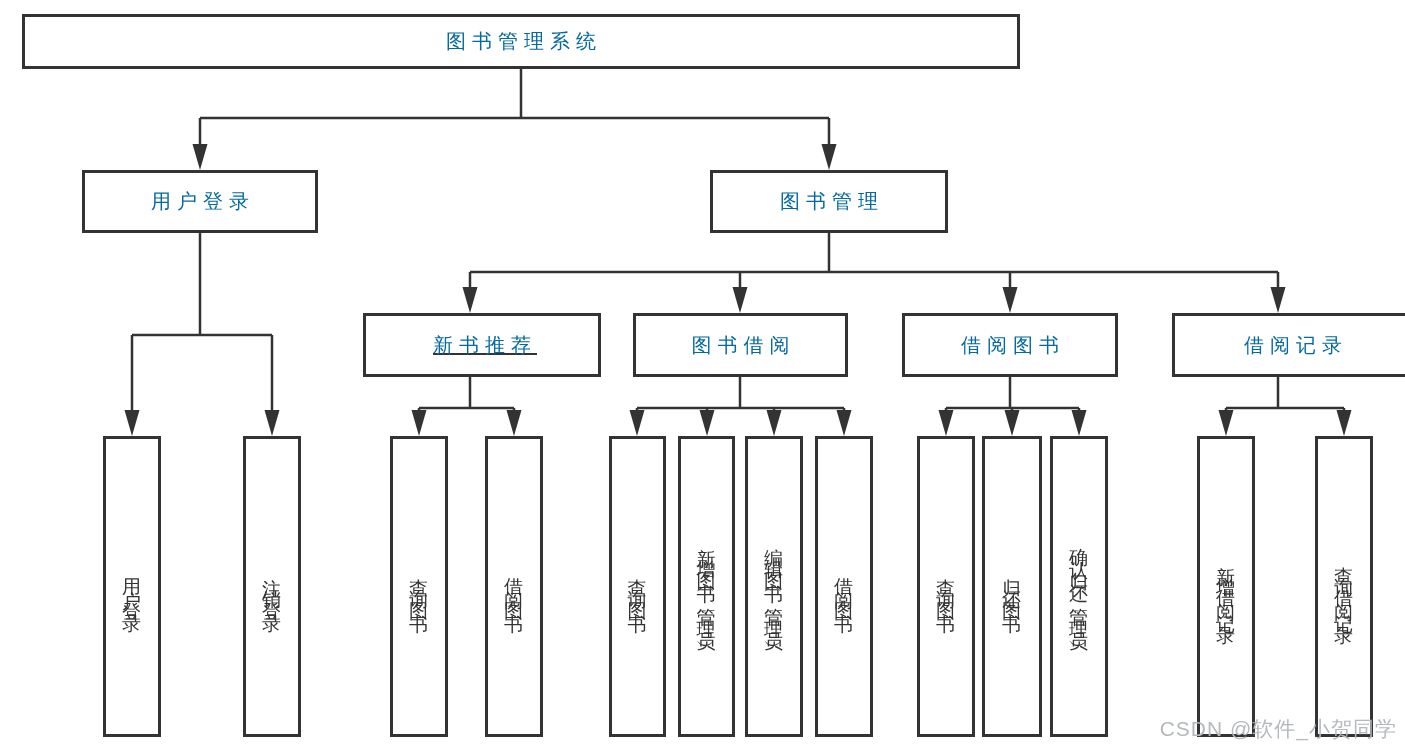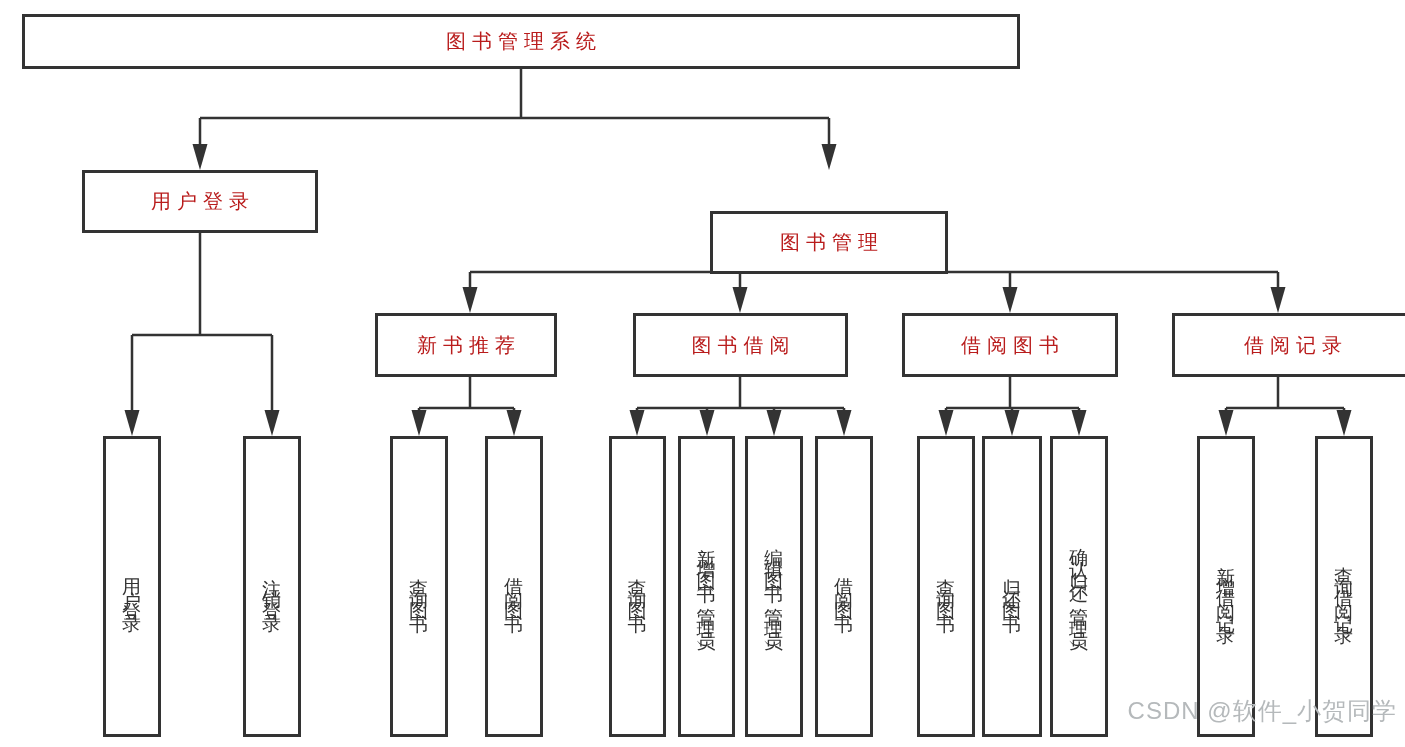--- a/index.html
+++ b/index.html
@@ -24,36 +24,36 @@
     display: flex;
     align-items: center;
     justify-content: center;
     color: #333333;
   }
   .h-label {
     font-size: 20px;
     letter-spacing: 6px;
     padding-left: 6px; 
     white-space: nowrap;
-    color: #b91c1c;
+    color: #0369a1;
   }
   .v-label {
     writing-mode: vertical-rl;
     text-orientation: mixed;
     font-size: 19px;
     letter-spacing: 12px;
     line-height: 1;
     white-space: nowrap;
     color: #333333;
   }
   #watermark {
     position: absolute;
     right: 8px;
-    bottom: 20px;
-    font-size: 24px;
+    bottom: 4px;
+    font-size: 21px;
     letter-spacing: 1px;
     color: #b5b9bb;
     z-index: 10;
     white-space: nowrap;
   }
 </style>
 </head>
 <body>
 
 <div id="canvas">
@@ -101,25 +101,25 @@
     </g>
   </svg>
 
   <div class="node" style="left:22px; top:14px; width:998px; height:55px;">
     <span class="h-label">图书管理系统</span>
   </div>
 
   <div class="node" style="left:82px; top:170px; width:236px; height:63px;">
     <span class="h-label">用户登录</span>
   </div>
-  <div class="node" style="left:710px; top:170px; width:238px; height:63px;margin-top:41px;">
+  <div class="node" style="left:710px; top:170px; width:238px; height:63px;">
     <span class="h-label">图书管理</span>
   </div>
 
-  <div class="node" style="left:375px; top:313px; width:182px; height:64px;">
+  <div class="node" style="left:363px; top:313px; width:238px; height:64px;text-decoration:underline;">
     <span class="h-label">新书推荐</span>
   </div>
   <div class="node" style="left:633px; top:313px; width:215px; height:64px;text-align:center;">
     <span class="h-label">图书借阅</span>
   </div>
   <div class="node" style="left:902px; top:313px; width:216px; height:64px;">
     <span class="h-label">借阅图书</span>
   </div>
   <div class="node" style="left:1172px; top:313px; width:242px; height:64px;">
     <span class="h-label">借阅记录</span>

